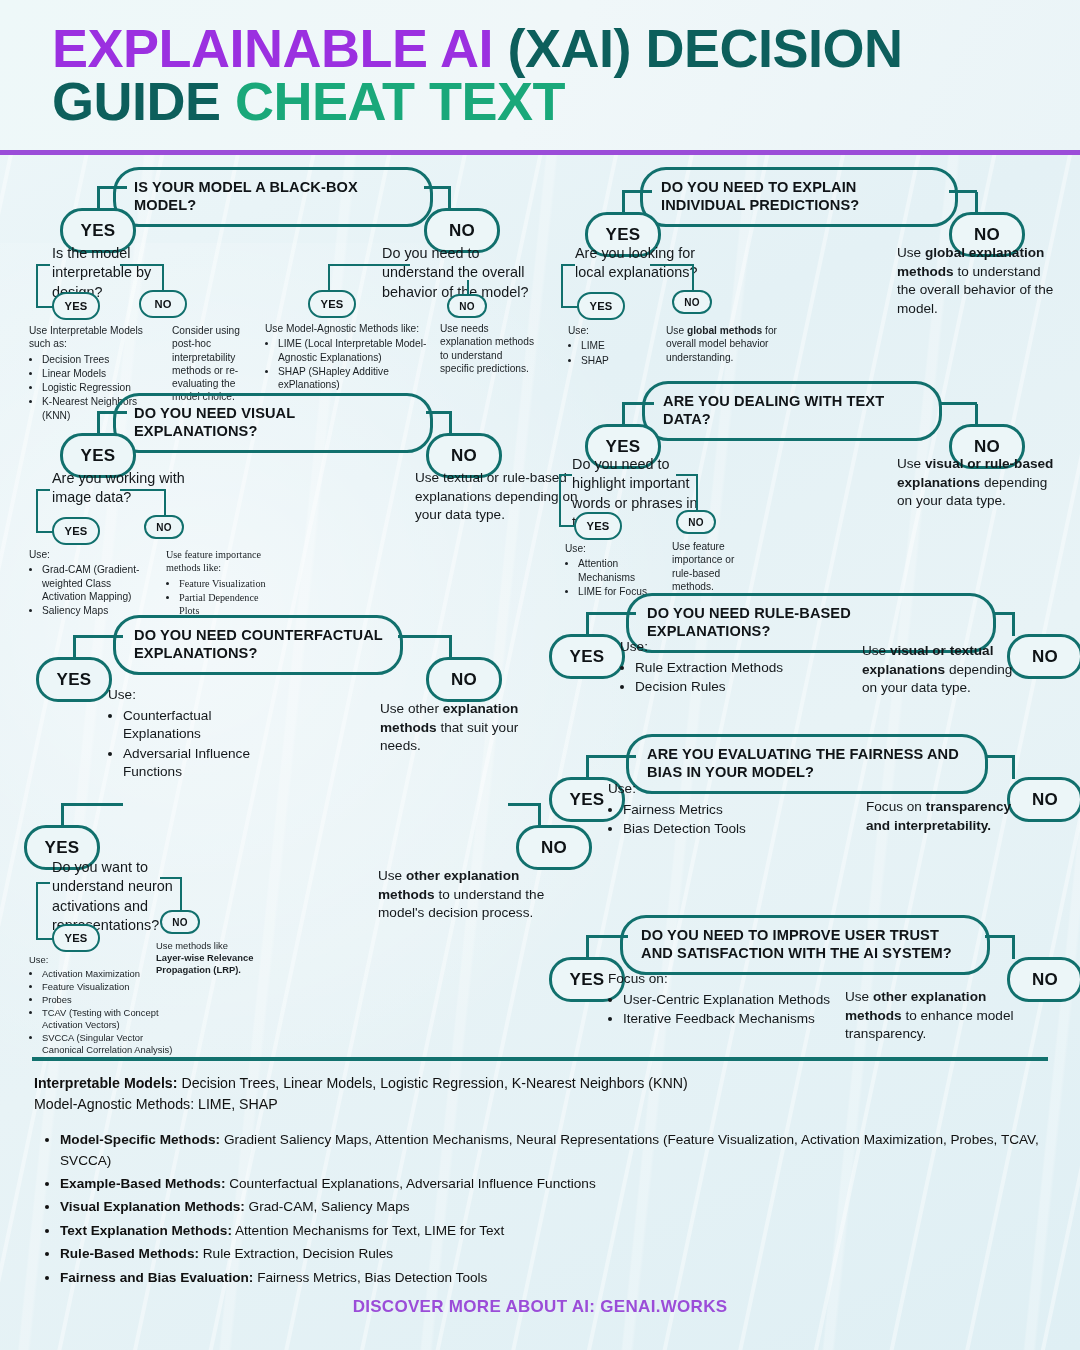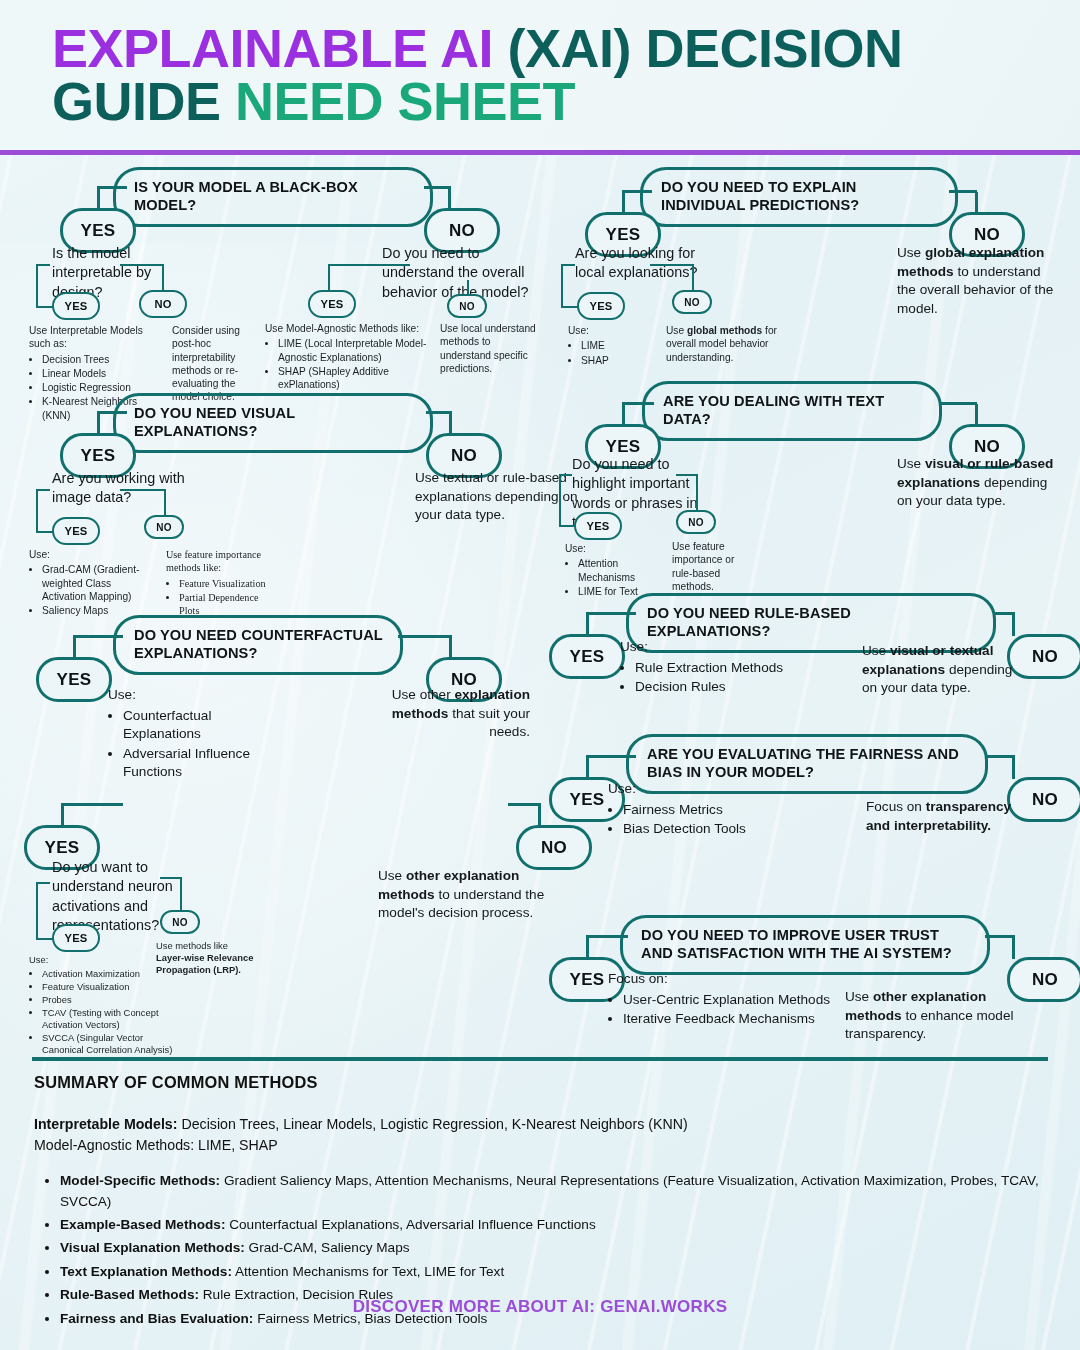--- a/index.html
+++ b/index.html
@@ -112,21 +112,21 @@
   <div class="bg-base"></div>
   <div class="bg-streaks"></div>
   <div class="bg-streaks2"></div>
   <div class="bg-glow"></div>
 </div>
 <div class="hdr-bg"></div>
 
 <div class="header">
   <div class="title">
     <span class="t-purple">EXPLAINABLE AI </span><span class="t-teal">(XAI) DECISION</span><br>
-    <span class="t-teal">GUIDE </span><span class="t-green">NEED SHEET</span>
+    <span class="t-teal">GUIDE </span><span class="t-green">CHEAT TEXT</span>
   </div>
 </div>
 <div class="hdr-rule"></div>
 
 <div class="flow">
 
   <div class="ln lnv" style="left:97px;top:36px;height:22px;"></div>
   <div class="ln lnh" style="left:97px;top:34px;width:30px;"></div>
   <div class="ln lnv" style="left:448px;top:36px;height:22px;"></div>
   <div class="ln lnh" style="left:424px;top:34px;width:27px;"></div>
@@ -163,21 +163,21 @@
   <div class="node yn-s" style="left:308px;top:138px;">YES</div>
   <div class="node yn-xs" style="left:447px;top:142px;">NO</div>
 
   <div class="node body-sm" style="left:265px;top:170px;width:170px;">
     <div>Use Model-Agnostic Methods like:</div>
     <ul class="lst sm">
       <li>LIME (Local Interpretable Model-Agnostic Explanations)</li>
       <li>SHAP (SHapley Additive exPlanations)</li>
     </ul>
   </div>
-  <div class="node body-sm" style="left:440px;top:170px;width:98px;">Use local understand methods to understand specific predictions.</div>
+  <div class="node body-sm" style="left:440px;top:170px;width:98px;">Use needs explanation methods to understand specific predictions.</div>
 
   <div class="ln lnv" style="left:622px;top:40px;height:22px;"></div>
   <div class="ln lnh" style="left:622px;top:38px;width:30px;"></div>
   <div class="ln lnv" style="left:975px;top:40px;height:22px;"></div>
   <div class="ln lnh" style="left:949px;top:38px;width:28px;"></div>
 
   <div class="node q" style="left:640px;top:15px;width:318px;">DO YOU NEED TO EXPLAIN INDIVIDUAL PREDICTIONS?</div>
   <div class="node yn" style="left:585px;top:60px;">YES</div>
   <div class="node yn" style="left:949px;top:60px;">NO</div>
 
@@ -259,42 +259,42 @@
   <div class="lnh-s" style="left:559px;top:373px;width:20px;"></div>
   <div class="lnh-s" style="left:676px;top:322px;width:22px;"></div>
   <div class="lnv-s" style="left:696px;top:322px;height:36px;"></div>
   <div class="node yn-s" style="left:574px;top:360px;">YES</div>
   <div class="node yn-xs" style="left:676px;top:358px;">NO</div>
 
   <div class="node body-sm" style="left:565px;top:390px;width:95px;">
     <div>Use:</div>
     <ul class="lst sm">
       <li>Attention Mechanisms</li>
-      <li>LIME for Text</li>
+      <li>LIME for Focus</li>
     </ul>
   </div>
   <div class="node body-sm" style="left:672px;top:388px;width:72px;">Use feature importance or rule-based methods.</div>
 
   <div class="ln lnv" style="left:73px;top:485px;height:22px;"></div>
   <div class="ln lnh" style="left:73px;top:483px;width:50px;"></div>
   <div class="ln lnv" style="left:449px;top:485px;height:22px;"></div>
   <div class="ln lnh" style="left:398px;top:483px;width:54px;"></div>
 
   <div class="node q" style="left:113px;top:463px;width:290px;">DO YOU NEED COUNTERFACTUAL EXPLANATIONS?</div>
   <div class="node yn" style="left:36px;top:505px;">YES</div>
   <div class="node yn" style="left:426px;top:505px;">NO</div>
 
   <div class="node body-md" style="left:108px;top:534px;width:170px;">
     <div>Use:</div>
     <ul class="lst">
       <li>Counterfactual Explanations</li>
       <li>Adversarial Influence Functions</li>
     </ul>
   </div>
-  <div class="node body-md" style="left:380px;top:534px;width:150px;text-align:right;">
+  <div class="node body-md" style="left:380px;top:548px;width:150px;">
     <span>Use other </span><span class="b">explanation methods</span><span> that suit your needs.</span>
   </div>
 
   <div class="ln lnv" style="left:586px;top:462px;height:22px;"></div>
   <div class="ln lnh" style="left:586px;top:460px;width:50px;"></div>
   <div class="ln lnv" style="left:1012px;top:462px;height:22px;"></div>
   <div class="ln lnh" style="left:993px;top:460px;width:22px;"></div>
 
   <div class="node q" style="left:626px;top:441px;width:370px;">DO YOU NEED RULE-BASED EXPLANATIONS?</div>
   <div class="node yn" style="left:549px;top:482px;">YES</div>
@@ -383,21 +383,20 @@
     </ul>
   </div>
   <div class="node body-md" style="left:845px;top:836px;width:200px;">
     <span>Use </span><span class="b">other explanation methods</span><span> to enhance model transparency.</span>
   </div>
 
 </div>
 
 <div class="sum-rule"></div>
 <div class="summary">
-  <div class="sum-h">SUMMARY OF COMMON METHODS</div>
   <p class="sum-line">
     <span class="b">Interpretable Models:</span><span> Decision Trees, Linear Models, Logistic Regression, K-Nearest Neighbors (KNN)</span>
   </p>
   <p class="sum-line">Model-Agnostic Methods: LIME, SHAP</p>
   <ul class="sum-list">
     <li><span class="b">Model-Specific Methods:</span><span> Gradient Saliency Maps, Attention Mechanisms, Neural Representations (Feature Visualization, Activation Maximization, Probes, TCAV, SVCCA)</span></li>
     <li><span class="b">Example-Based Methods:</span><span> Counterfactual Explanations, Adversarial Influence Functions</span></li>
     <li><span class="b">Visual Explanation Methods:</span><span> Grad-CAM, Saliency Maps</span></li>
     <li><span class="b">Text Explanation Methods:</span><span> Attention Mechanisms for Text, LIME for Text</span></li>
     <li><span class="b">Rule-Based Methods:</span><span> Rule Extraction, Decision Rules</span></li>

